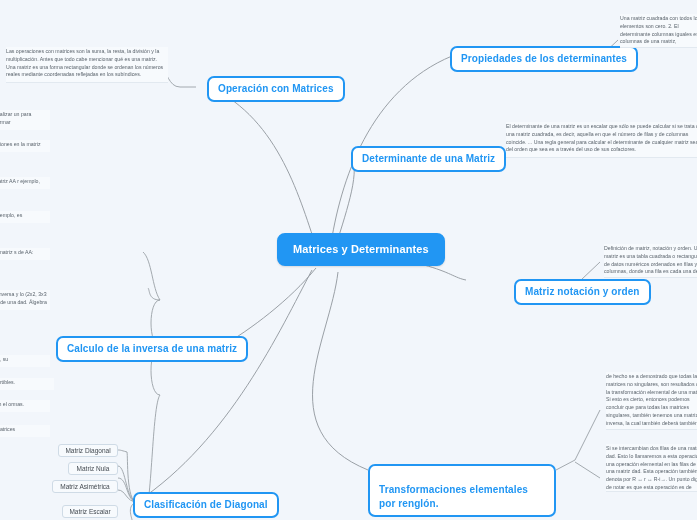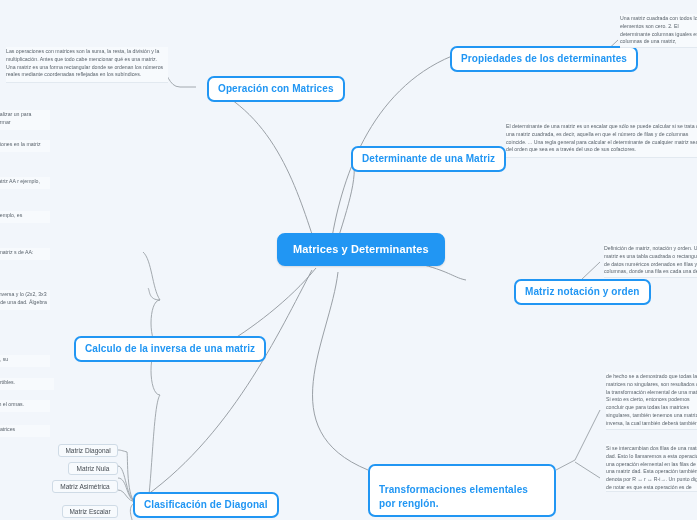--- a/index.html
+++ b/index.html
@@ -132,21 +132,21 @@
   <div class="node root" style="left:277px;top:233px;">Matrices y Determinantes</div>
 
   <div class="node" style="left:207px;top:76px;">Operación con Matrices</div>
 
   <div class="node" style="left:450px;top:46px;">Propiedades de los determinantes</div>
 
   <div class="node" style="left:351px;top:146px;">Determinante de una Matriz</div>
 
   <div class="node" style="left:466px;top:279px;margin-left:48px;">Matriz notación y orden</div>
 
-  <div class="node" style="left:74px;top:336px;">Calculo de la inversa de una matriz</div>
+  <div class="node" style="left:56px;top:336px;">Calculo de la inversa de una matriz</div>
 
   <div class="node" style="left:133px;top:492px;">Clasificación de Diagonal</div>
 
   <div class="node multi" style="left:368px;top:464px;width:188px;padding:5px 9px;">
     <span class="ln">Transformaciones elementales por renglón.</span>
   </div>
 
   <div class="subnode" style="left:58px;top:444px;width:60px;">Matriz Diagonal</div>
   <div class="subnode" style="left:68px;top:462px;width:50px;">Matriz Nula</div>
   <div class="subnode" style="left:52px;top:480px;width:66px;">Matriz Asimétrica</div>

